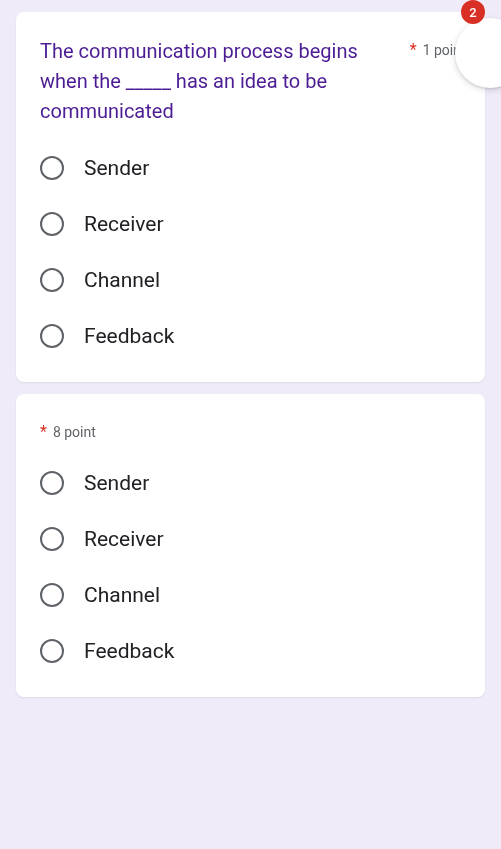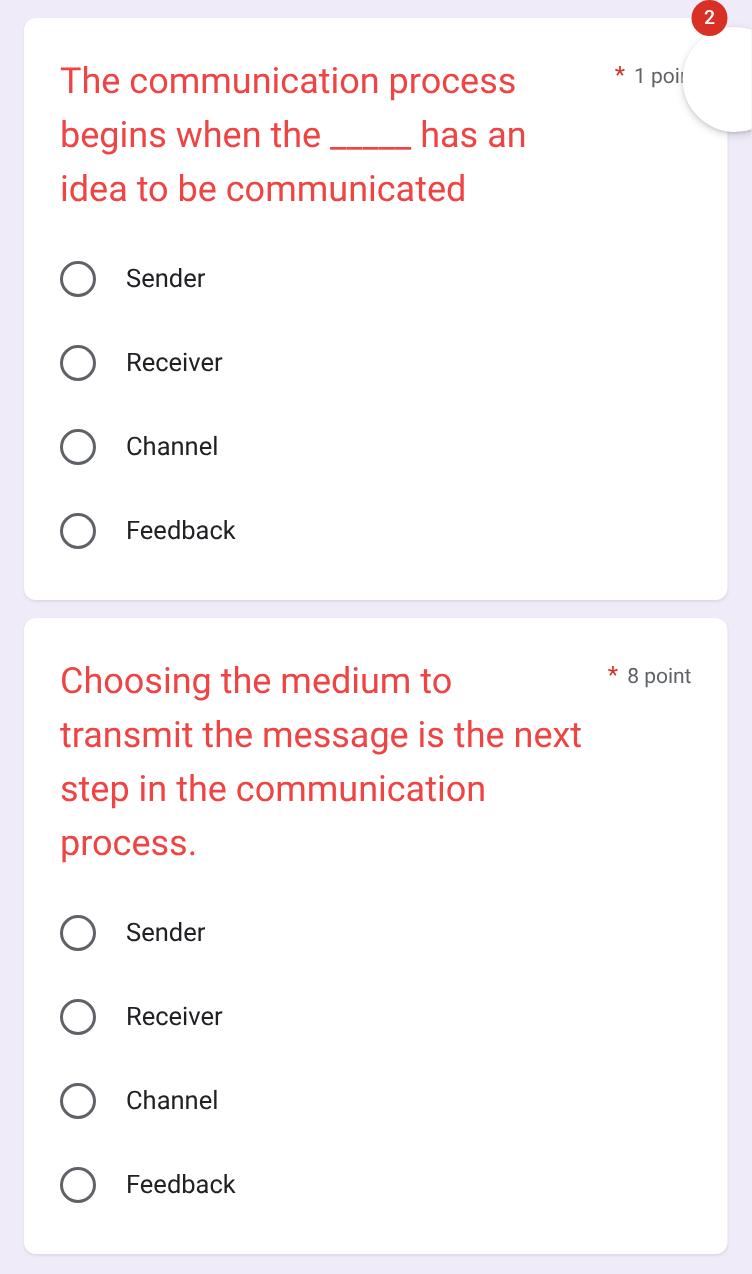--- a/index.html
+++ b/index.html
@@ -27,23 +27,23 @@
     margin-top: 18px;
   }
   .question-header {
     display: flex;
     align-items: flex-start;
     gap: 12px;
     margin-bottom: 24px;
   }
   .question-text {
     flex: 1;
-    font-size: 24px;
+    font-size: 20px;
     line-height: 1.5;
-    color: #ef4444;
+    color: #4c1d95;
     font-weight: 400;
   }
   .required-star {
     color: #d93025;
     font-size: 16px;
     margin-right: 2px;
   }
   .points {
     font-size: 14px;
     color: #5f6368;
@@ -67,21 +67,21 @@
     padding: 6px 0;
   }
   .radio {
     width: 24px;
     height: 24px;
     border: 2.4px solid #5f6368;
     border-radius: 50%;
     flex-shrink: 0;
   }
   .option-label {
-    font-size: 17px;
+    font-size: 21px;
     color: #202124;
   }
   .badge {
     position: absolute;
     top: 0;
     right: 16px;
     width: 24px;
     height: 24px;
     background: #d93025;
     color: #fff;
@@ -134,21 +134,20 @@
     </label>
     <label class="option">
       <span class="radio"></span>
       <span class="option-label">Feedback</span>
     </label>
   </div>
 </div>
 
 <div class="card">
   <div class="question-header">
-    <div class="question-text">Choosing the medium to transmit the message is the next step in the communication process.</div>
     <div class="points">
       <span class="required-star">*</span>
       <span>8 point</span>
     </div>
   </div>
   <div class="options">
     <label class="option">
       <span class="radio"></span>
       <span class="option-label">Sender</span>
     </label>

